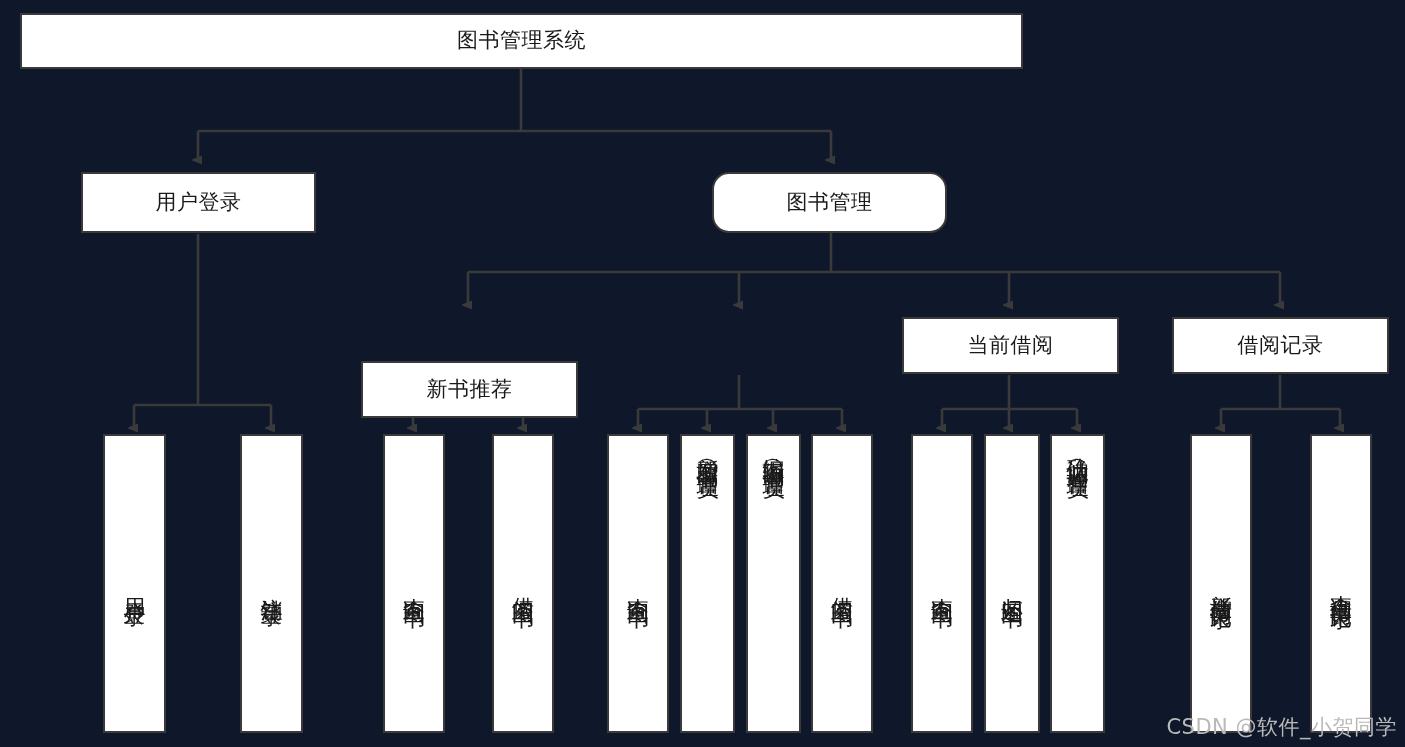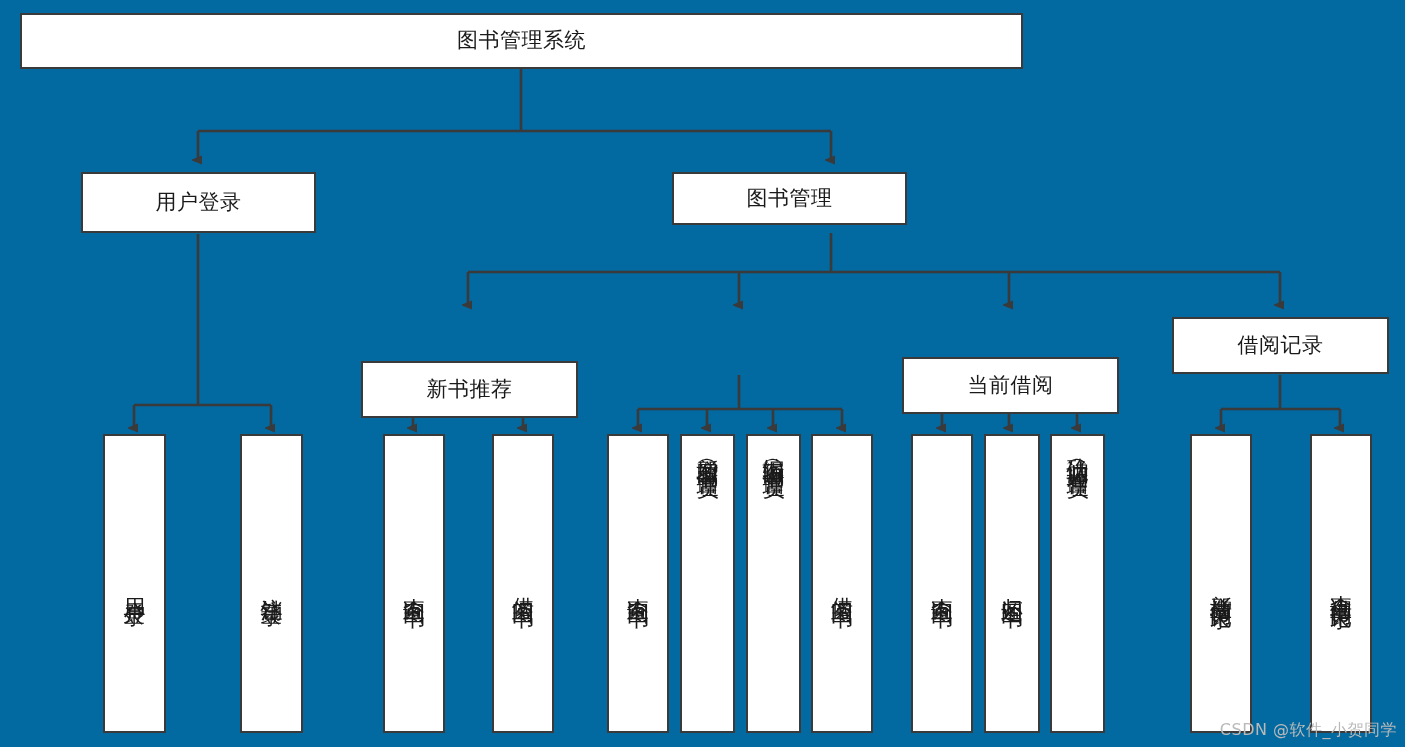--- a/index.html
+++ b/index.html
@@ -7,21 +7,21 @@
     padding: 0;
     background: #ffffff;
   }
   body {
     font-family: "DejaVu Sans", "Liberation Sans", sans-serif;
   }
   #canvas {
     position: relative;
     width: 1405px;
     height: 747px;
-    background: #0369a1;
+    background: #0f172a;
     overflow: hidden;
   }
   svg.edges {
     position: absolute;
     left: 0;
     top: 0;
     width: 1405px;
     height: 747px;
     pointer-events: none;
   }
@@ -60,21 +60,21 @@
     text-orientation: upright;
     font-size: 22px;
     line-height: 1.08;
     letter-spacing: 3px;
     white-space: nowrap;
   }
   .watermark {
     position: absolute;
     right: 8px;
     bottom: 6px;
-    font-size: 16px;
+    font-size: 21px;
     color: #b9b9b9;
     white-space: nowrap;
     letter-spacing: 0.5px;
   }
 </style>
 </head>
 <body>
 
 <div id="canvas">
 
@@ -129,30 +129,30 @@
   </svg>
 
   <div class="node horiz" style="left:20px; top:13px; width:1003px; height:56px;">
     <span class="label">图书管理系统</span>
   </div>
 
   <div class="node horiz" style="left:81px; top:172px; width:235px; height:61px;">
     <span class="label">用户登录</span>
   </div>
 
-  <div class="node horiz" style="left:672px; top:172px; width:235px; height:53px;">
+  <div class="node horiz" style="left:712px; top:172px; width:235px; height:61px;border-radius:17px;">
     <span class="label">图书管理</span>
   </div>
 
   <div class="node horiz" style="left:361px; top:317px; width:217px; height:57px;margin-top:44px;">
     <span class="label">新书推荐</span>
   </div>
 
 
-  <div class="node horiz" style="left:902px; top:317px; width:217px; height:57px;margin-top:40px;">
+  <div class="node horiz" style="left:902px; top:317px; width:217px; height:57px;">
     <span class="label">当前借阅</span>
   </div>
 
   <div class="node horiz" style="left:1172px; top:317px; width:217px; height:57px;">
     <span class="label">借阅记录</span>
   </div>
 
   <div class="node vert" style="left:103px; top:434px; width:63px; height:299px;">
     <span class="label">用户登录</span>
   </div>

